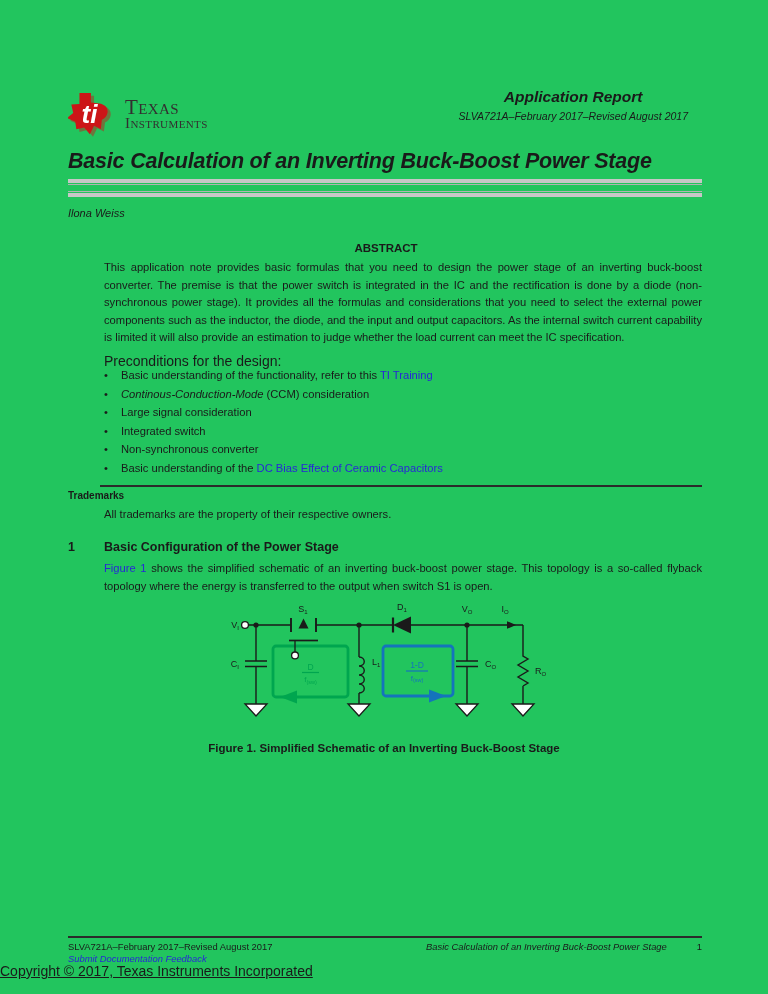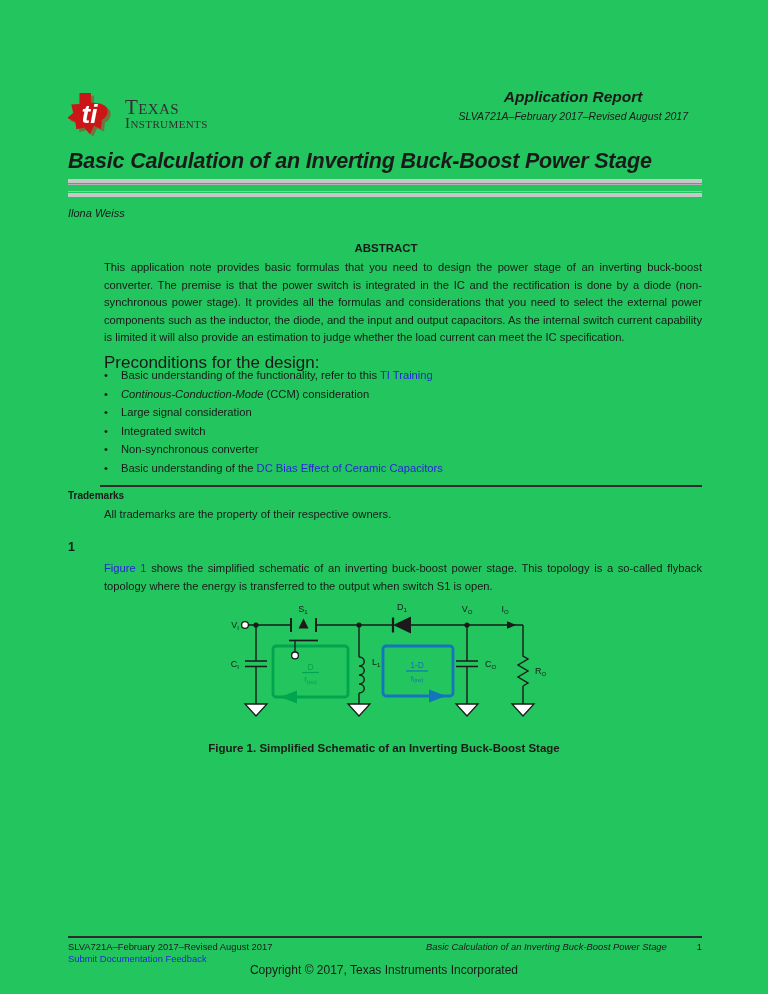--- a/index.html
+++ b/index.html
@@ -22,21 +22,21 @@
   .title-rules .bar  { height:4px; background:#c7c7c7; }
   .title-rules .line { height:1px; background:#b3b3b3; }
   .title-rules .g1 { margin-bottom:1px; } .title-rules .g2 { margin-bottom:6px; }
   .title-rules .g3 { margin-bottom:1px; }
   .author { position:absolute; left:68px; top:207px; font-style:italic; font-size:11px; }
   
   .abs-head { position:absolute; left:4px; right:0; top:242px; text-align:center;
               font-weight:bold; font-size:11.5px; }
   .abs-body { position:absolute; left:104px; right:66px; top:259px;
               font-size:11.2px; line-height:17.5px; text-align:justify; }
-  .pre-intro { position:absolute; left:104px; top:353px; font-size:17px; }
+  .pre-intro { position:absolute; left:104px; top:353px; font-size:14px; }
   .bullets { position:absolute; left:104px; right:66px; top:370px; list-style:none;
              margin:0; padding:0; font-size:11.2px; }
   .bullets li { margin-bottom:7.4px; line-height:11.2px; display:flex; }
   .bullets .b { width:17px; flex:0 0 17px; }
   a.doclink { color:#2828d6; text-decoration:none; cursor:pointer; }
   .it { font-style:italic; }
   
   .tm-rule { position:absolute; left:100px; right:66px; top:485px; height:2px; background:#2b2b2b; }
   .tm-head { position:absolute; left:68px; top:490px; font-weight:bold; font-size:10px; }
   .tm-body { position:absolute; left:104px; top:508px; font-size:11.2px; }
@@ -48,22 +48,22 @@
   
   .schematic { position:absolute; left:183px; top:601px; }
   .fig-cap { position:absolute; left:0; right:0; top:725px; text-align:center;
              font-weight:bold; font-size:11.5px;margin-top:17px; }
   
   .ft-rule { position:absolute; left:68px; right:66px; top:936px; height:2px; background:#2b2b2b; }
   .ft-row  { position:absolute; left:68px; right:66px; top:941px; display:flex;
              justify-content:space-between; font-size:9.4px; }
   .ft-right { display:flex; gap:30px; align-items:baseline; }
   .ft-title { font-style:italic; }
-  .ft-fb { position:absolute; left:68px; top:953px; font-size:9.4px; }
-  .ft-copy { position:absolute; left:0; right:0; top:963px; text-align:center; font-size:12px; }
+  .ft-fb { position:absolute; left:68px; top:953px; font-size:9.4px; font-style:italic; }
+  .ft-copy { position:absolute; left:0; right:0; top:963px; text-align:left; font-size:14px;text-decoration:underline; }
   svg text { font-family:"Liberation Sans", sans-serif; }
 </style>
 </head>
 <body>
 
 <div class="page">
 
   <div class="logo">
     <svg width="50" height="50" viewBox="0 0 48 48">
       <g transform="translate(3,2.5)">
@@ -123,20 +123,21 @@
       <span class="b">•</span>
       <span><span>Basic understanding of the </span><a class="doclink">DC Bias Effect of Ceramic Capacitors</a></span>
     </li>
   </ul>
 
   <div class="tm-rule"></div>
   <div class="tm-head">Trademarks</div>
   <div class="tm-body">All trademarks are the property of their respective owners.</div>
 
   <div class="sec-num">1</div>
+  <div class="sec-head">Basic Configuration of the Power Stage</div>
   <div class="sec-para">
     <a class="doclink">Figure 1</a><span> shows the simplified schematic of an inverting buck-boost power stage. This topology is a so-called flyback topology where the energy is transferred to the output when switch S1 is open.</span>
   </div>
 
   <svg class="schematic" width="395" height="145" viewBox="0 0 395 145">
 
     <g>
       <rect x="90" y="45" width="75" height="51" rx="3" fill="none" stroke="#00a64f" stroke-width="2.8"></rect>
       <polygon points="97,96 114,89.5 114,102.5" fill="#00a64f"></polygon>
       <text x="127.5" y="68.5" text-anchor="middle" font-size="8.5" fill="#00a64f"><tspan>D</tspan></text>

